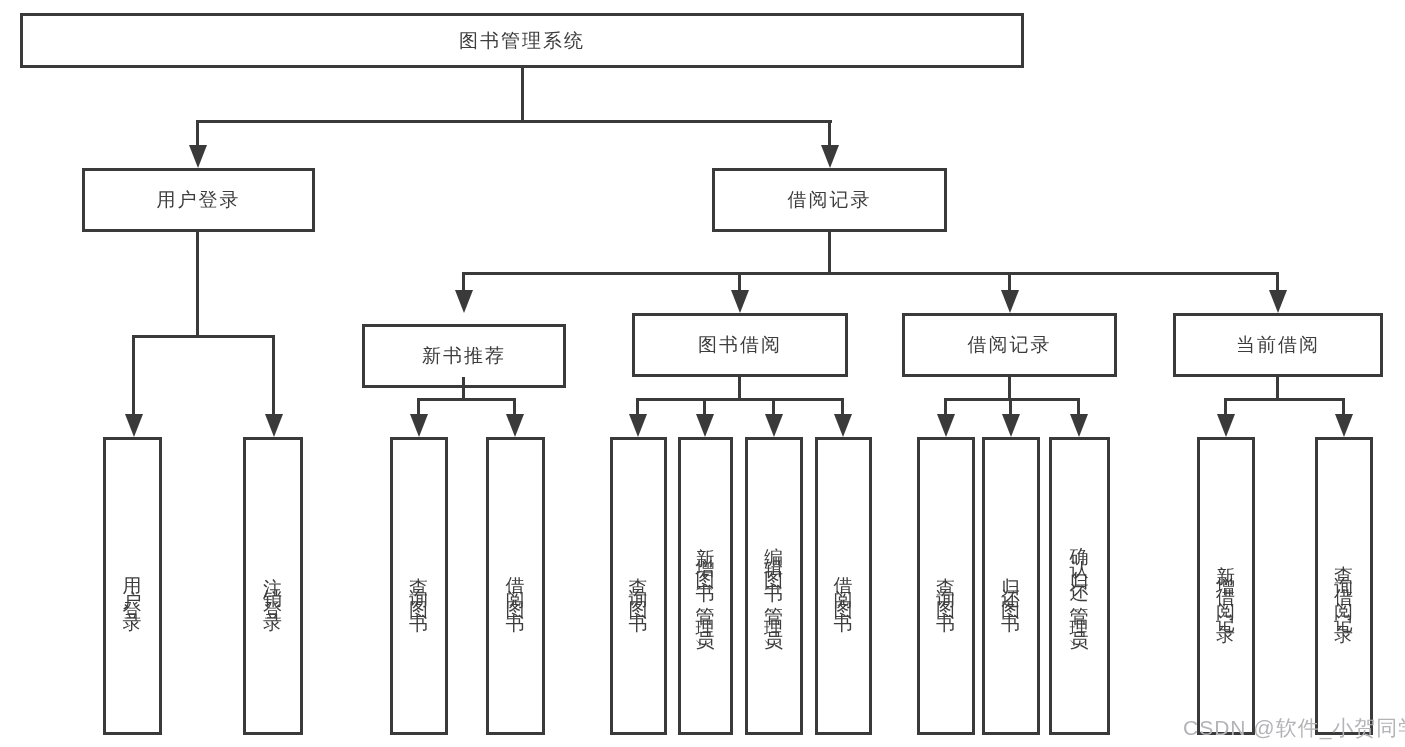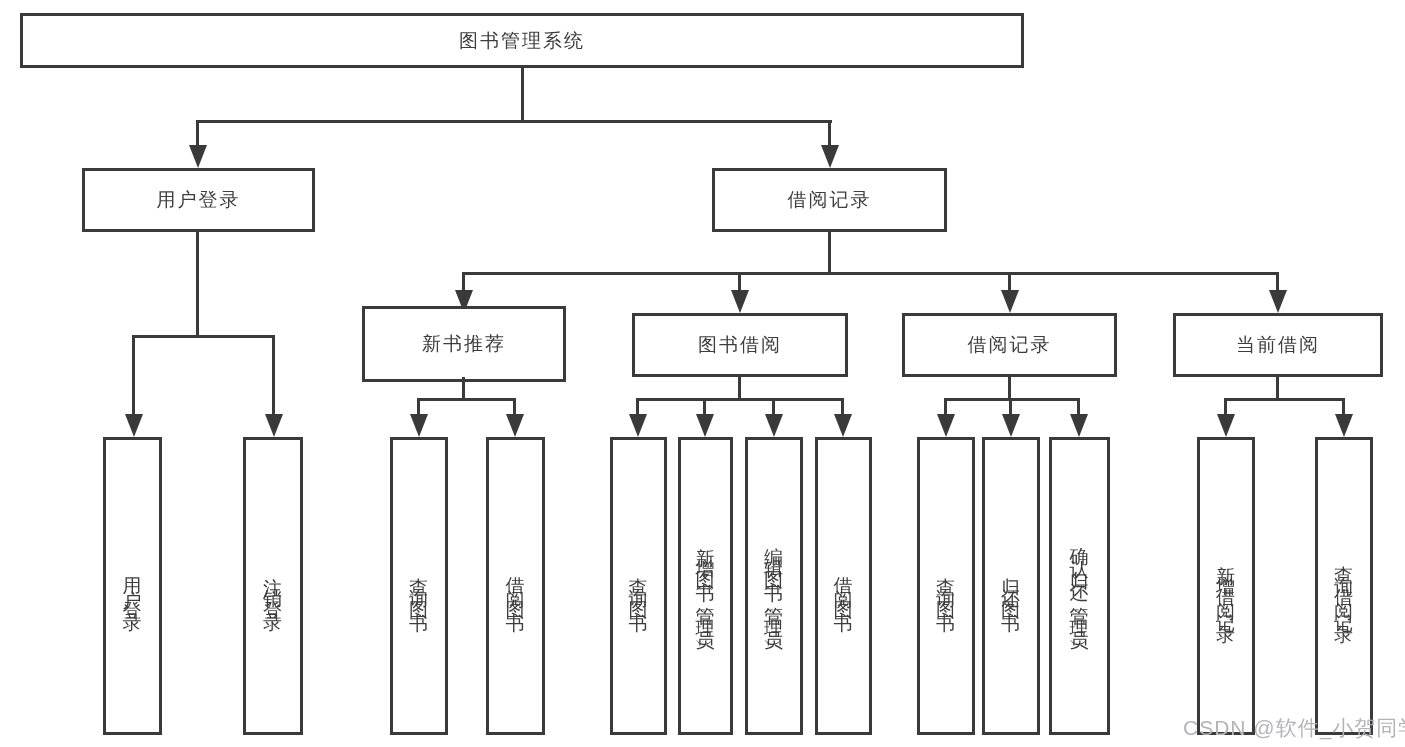--- a/index.html
+++ b/index.html
@@ -96,21 +96,21 @@
   <div class="hl" style="left:462px;top:272px;width:817px;"></div>
   <div class="vl" style="left:462px;top:272px;height:20px;"></div>
   <div class="arr" style="left:455px;top:290px;"></div>
   <div class="vl" style="left:738px;top:272px;height:20px;"></div>
   <div class="arr" style="left:731px;top:290px;"></div>
   <div class="vl" style="left:1008px;top:272px;height:20px;"></div>
   <div class="arr" style="left:1001px;top:290px;"></div>
   <div class="vl" style="left:1276px;top:272px;height:20px;"></div>
   <div class="arr" style="left:1269px;top:290px;"></div>
 
-  <div class="box" style="left:362px;top:306px;width:204px;height:76px;">
+  <div class="box" style="left:362px;top:324px;width:204px;height:64px;">
     <span>新书推荐</span>
   </div>
   <div class="box" style="left:632px;top:313px;width:216px;height:64px;">
     <span>图书借阅</span>
   </div>
   <div class="box" style="left:902px;top:313px;width:215px;height:64px;">
     <span>借阅记录</span>
   </div>
   <div class="box" style="left:1173px;top:313px;width:210px;height:64px;">
     <span>当前借阅</span>

